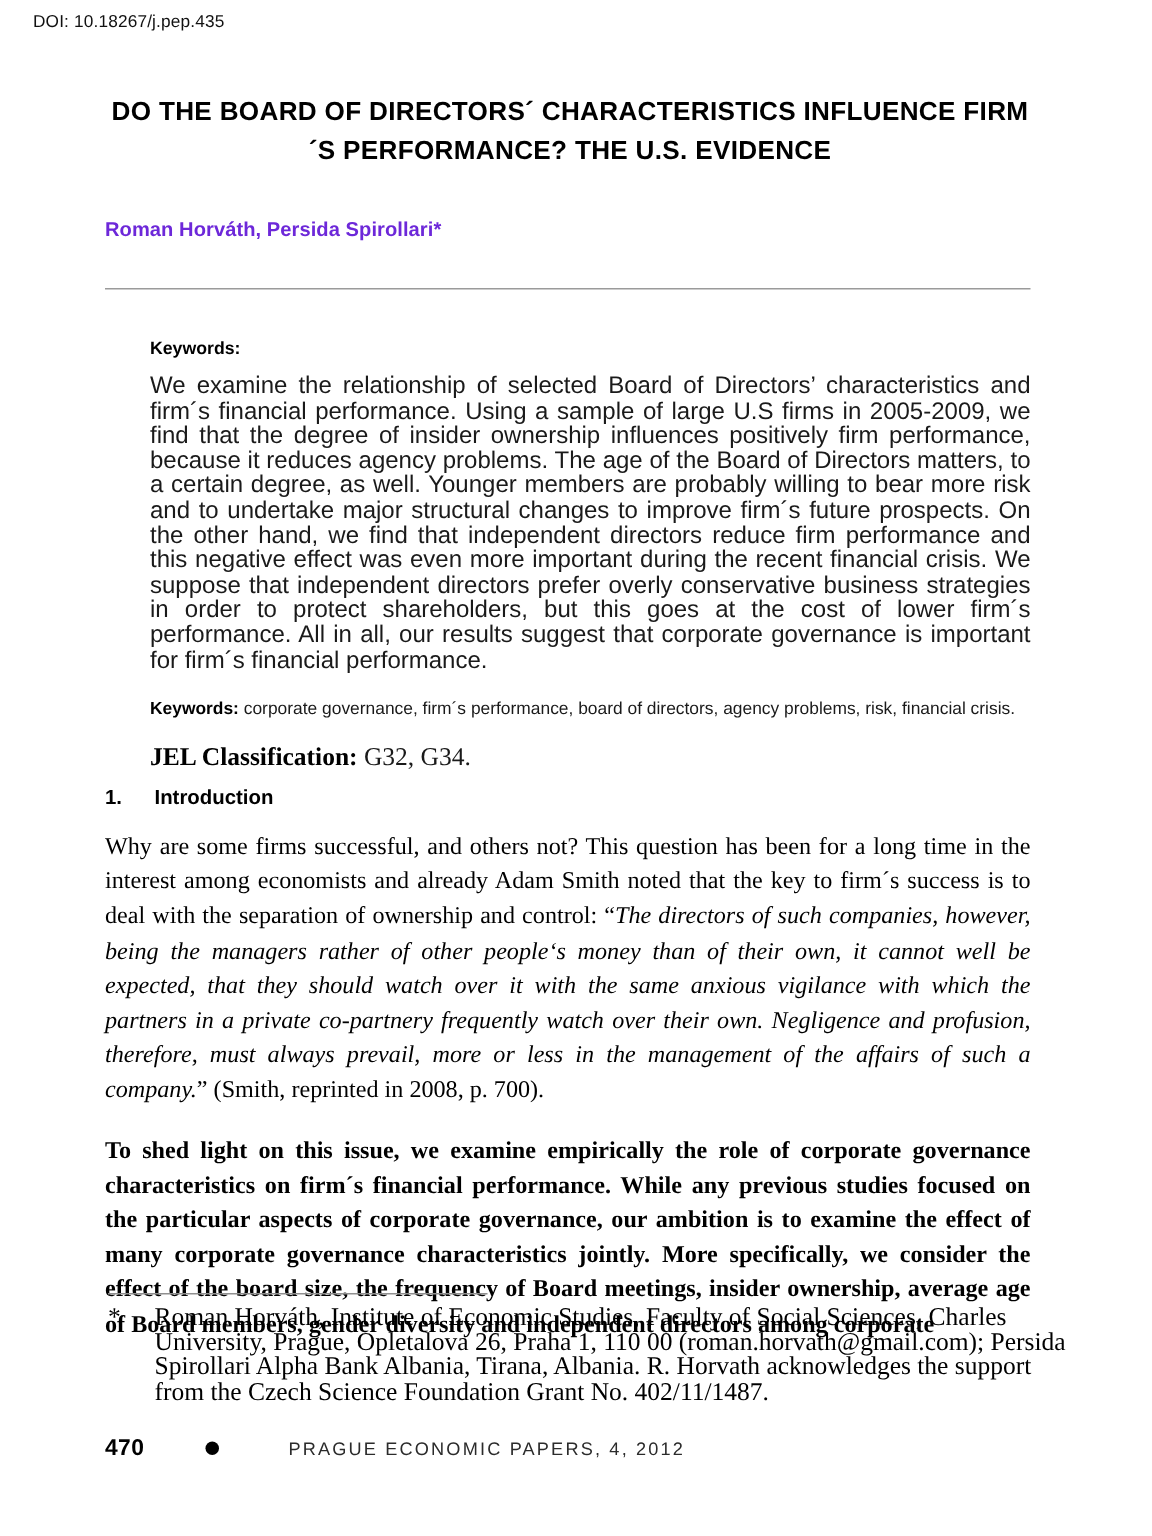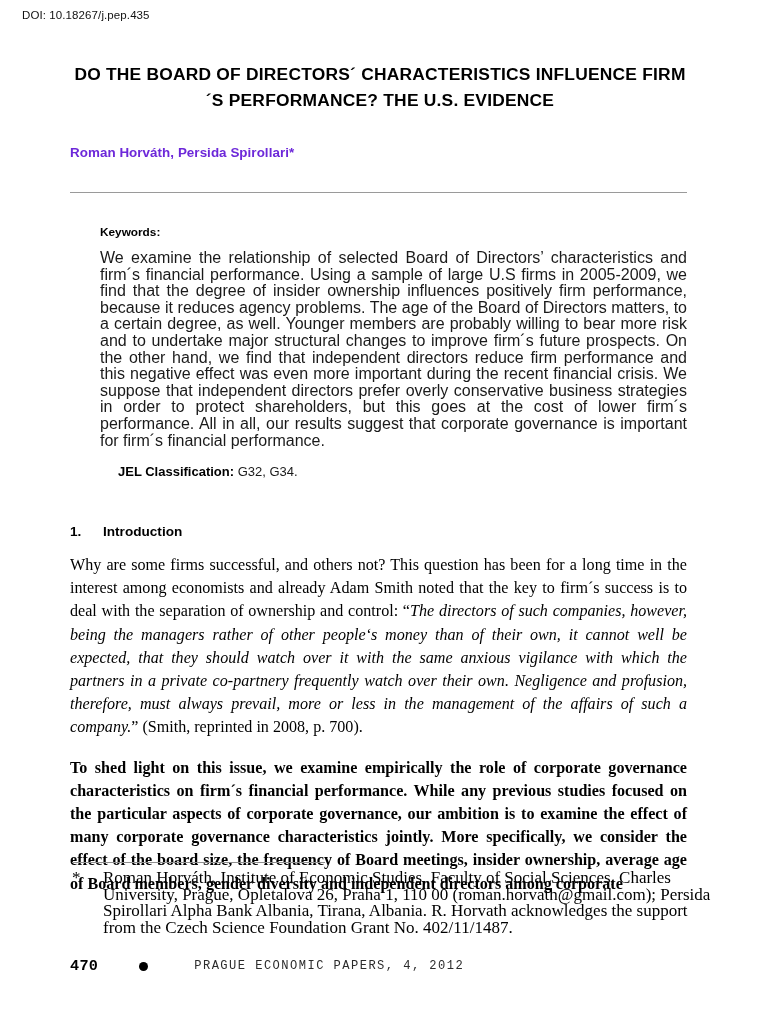--- a/index.html
+++ b/index.html
@@ -97,24 +97,25 @@
     line-height: 16.6px;
     text-align: justify;
     color: #1a1a1a;
     margin: 16px 0 0 0;
   }
   .kw-line b, .jel-line b {
     font-weight: bold;
     color: #000;
   }
   .jel-line {
-    font-size: 13px;
+    font-size: 17px;
     line-height: 16.6px;
     color: #1a1a1a;
-    margin: 15px 0 0 18px;
+    margin: 15px 0 0 0;
+    font-family: Liberation Serif, serif;
   }
 
   
   .section-heading {
     position: absolute;
     left: 70px;
     top: 524px;
     font-family: Liberation Sans, sans-serif;
     font-weight: bold;
     font-size: 13.6px;
@@ -177,21 +178,21 @@
     text-indent: 0;
   }
 
   
   .page-footer {
     position: absolute;
     left: 70px;
     top: 957px;
     display: flex;
     align-items: center;
-    font-family: Liberation Mono, monospace;
+    font-family: Liberation Sans, sans-serif;
     gap: 20px;
   }
   .pf-number {
     font-weight: bold;
     font-size: 15.2px;
     color: #000;
     letter-spacing: 0.3px;
   }
   .pf-bullet {
     display: inline-block;
@@ -219,20 +220,21 @@
     <h1 class="title">DO THE BOARD OF DIRECTORS´ CHARACTERISTICS INFLUENCE FIRM´S PERFORMANCE? THE U.S. EVIDENCE</h1>
   </div>
 
   <div class="authors">Roman Horváth, Persida Spirollari*</div>
 
   <div class="hr-main"></div>
 
   <div class="abstract-block">
     <div class="abstract-label">Keywords:</div>
     <p class="abstract-text">We examine the relationship of selected Board of Directors’ characteristics and firm´s financial performance. Using a sample of large U.S firms in 2005-2009, we find that the degree of insider ownership influences positively firm performance, because it reduces agency problems. The age of the Board of Directors matters, to a certain degree, as well. Younger members are probably willing to bear more risk and to undertake major structural changes to improve firm´s future prospects. On the other hand, we find that independent directors reduce firm performance and this negative effect was even more important during the recent financial crisis. We suppose that independent directors prefer overly conservative business strategies in order to protect shareholders, but this goes at the cost of lower firm´s performance. All in all, our results suggest that corporate governance is important for firm´s financial performance.</p>
+    <p class="kw-line"><b>Keywords:</b><span> corporate governance, firm´s performance, board of directors, agency problems, risk, financial crisis.</span></p>
     <p class="jel-line"><b>JEL Classification:</b><span> G32, G34.</span></p>
   </div>
 
   <div class="section-heading">
     <span class="num">1.</span><span>Introduction</span>
   </div>
 
   <div class="body-area">
     <p class="body-p"><span>Why are some firms successful, and others not? This question has been for a long time in the interest among economists and already Adam Smith noted that the key to firm´s success is to deal with the separation of ownership and control: “</span><i>The directors of such companies, however, being the managers rather of other people‘s money than of their own, it cannot well be expected, that they should watch over it with the same anxious vigilance with which the partners in a private co-partnery frequently watch over their own. Negligence and profusion, therefore, must always prevail, more or less in the management of the affairs of such a company.</i><span>” (Smith, reprinted in 2008, p. 700).</span></p>
     <p class="body-p tight">To shed light on this issue, we examine empirically the role of corporate governance characteristics on firm´s financial performance. While any previous studies focused on the particular aspects of corporate governance, our ambition is to examine the effect of many corporate governance characteristics jointly. More specifically, we consider the effect of the board size, the frequency of Board meetings, insider ownership, average age of Board members, gender diversity and independent directors among corporate</p>

